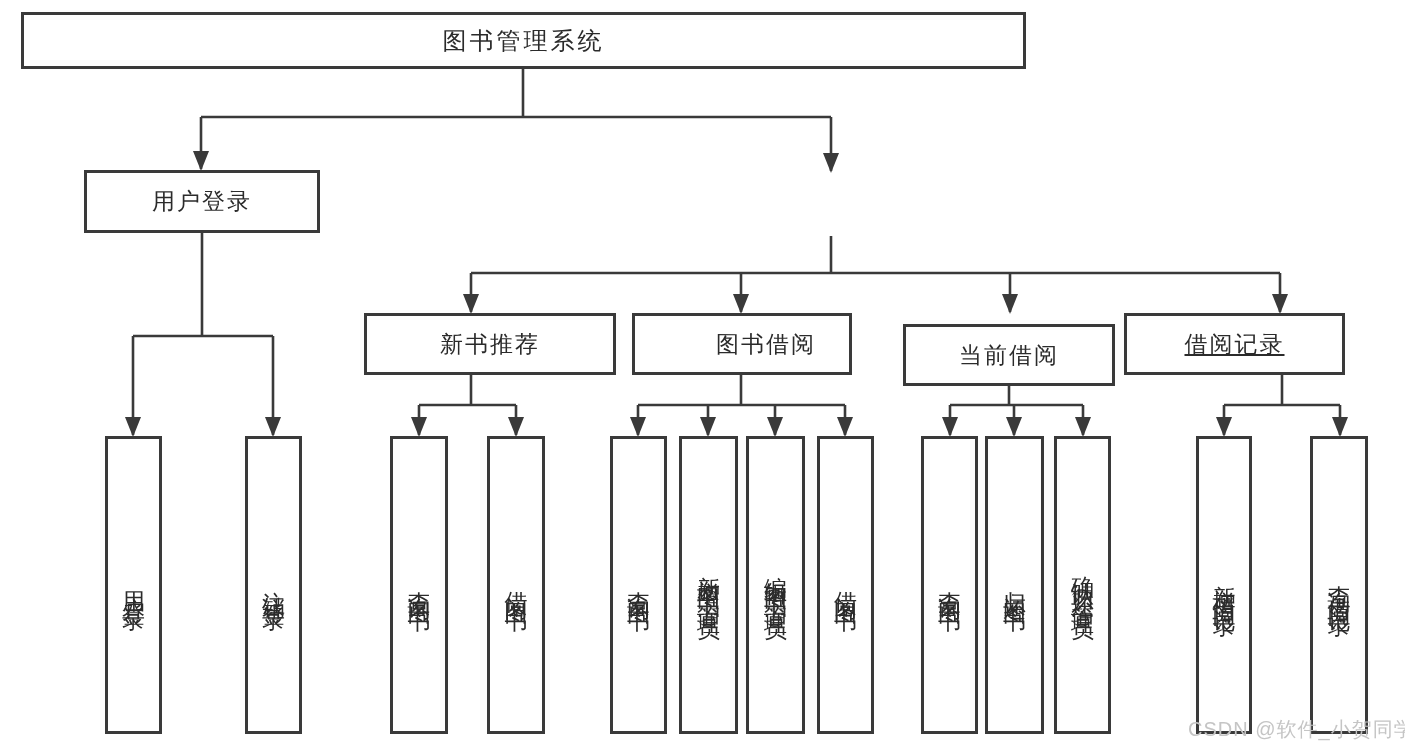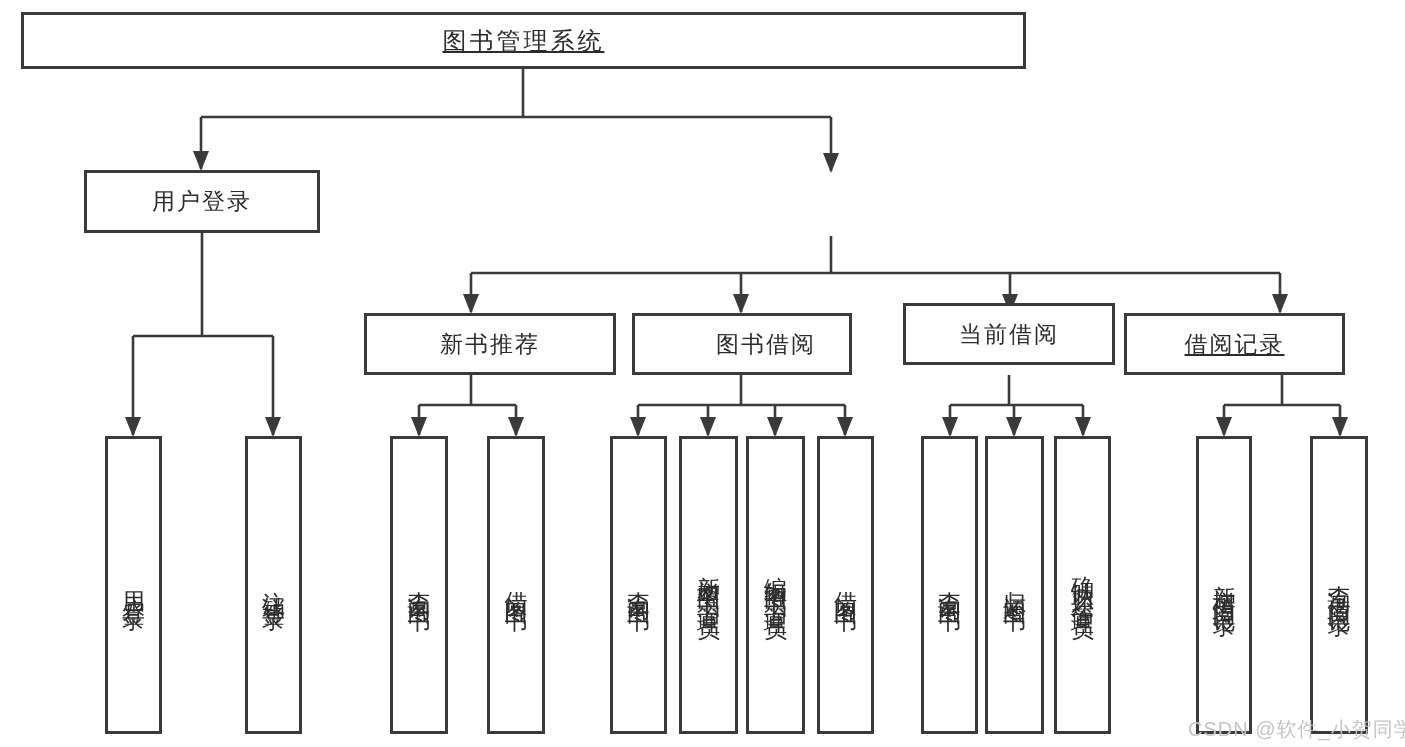--- a/index.html
+++ b/index.html
@@ -100,27 +100,27 @@
 
       <line x1="950" y1="405" x2="950" y2="435" marker-end="url(#arrow)"></line>
       <line x1="1014" y1="405" x2="1014" y2="435" marker-end="url(#arrow)"></line>
       <line x1="1083" y1="405" x2="1083" y2="435" marker-end="url(#arrow)"></line>
 
       <line x1="1224" y1="405" x2="1224" y2="435" marker-end="url(#arrow)"></line>
       <line x1="1340" y1="405" x2="1340" y2="435" marker-end="url(#arrow)"></line>
     </g>
   </svg>
 
-  <div class="node hnode root-node" style="left:21px; top:12px; width:1005px; height:57px;text-decoration:underline;">图书管理系统</div>
+  <div class="node hnode root-node" style="left:21px; top:12px; width:1005px; height:57px;">图书管理系统</div>
 
   <div class="node hnode" style="left:84px; top:170px; width:236px; height:63px;">用户登录</div>
 
   <div class="node hnode" style="left:364px; top:313px; width:252px; height:62px;">新书推荐</div>
   <div class="node hnode" style="left:632px; top:313px; width:220px; height:62px;padding-left:48px;">图书借阅</div>
-  <div class="node hnode" style="left:903px; top:303px; width:212px; height:62px;">当前借阅</div>
+  <div class="node hnode" style="left:903px; top:324px; width:212px; height:62px;">当前借阅</div>
   <div class="node hnode" style="left:1124px; top:313px; width:221px; height:62px;text-decoration:underline;">借阅记录</div>
 
   <div class="node leaf" style="left:105px; top:436px; width:57px; height:298px;">用户登录</div>
   <div class="node leaf" style="left:245px; top:436px; width:57px; height:298px;">注销登录</div>
 
   <div class="node leaf" style="left:390px; top:436px; width:58px; height:298px;">查询图书</div>
   <div class="node leaf" style="left:487px; top:436px; width:58px; height:298px;">借阅图书</div>
 
   <div class="node leaf" style="left:610px; top:436px; width:57px; height:298px;">查询图书</div>
   <div class="node leaf" style="left:679px; top:436px; width:59px; height:298px;">新增图书（管理员）</div>

